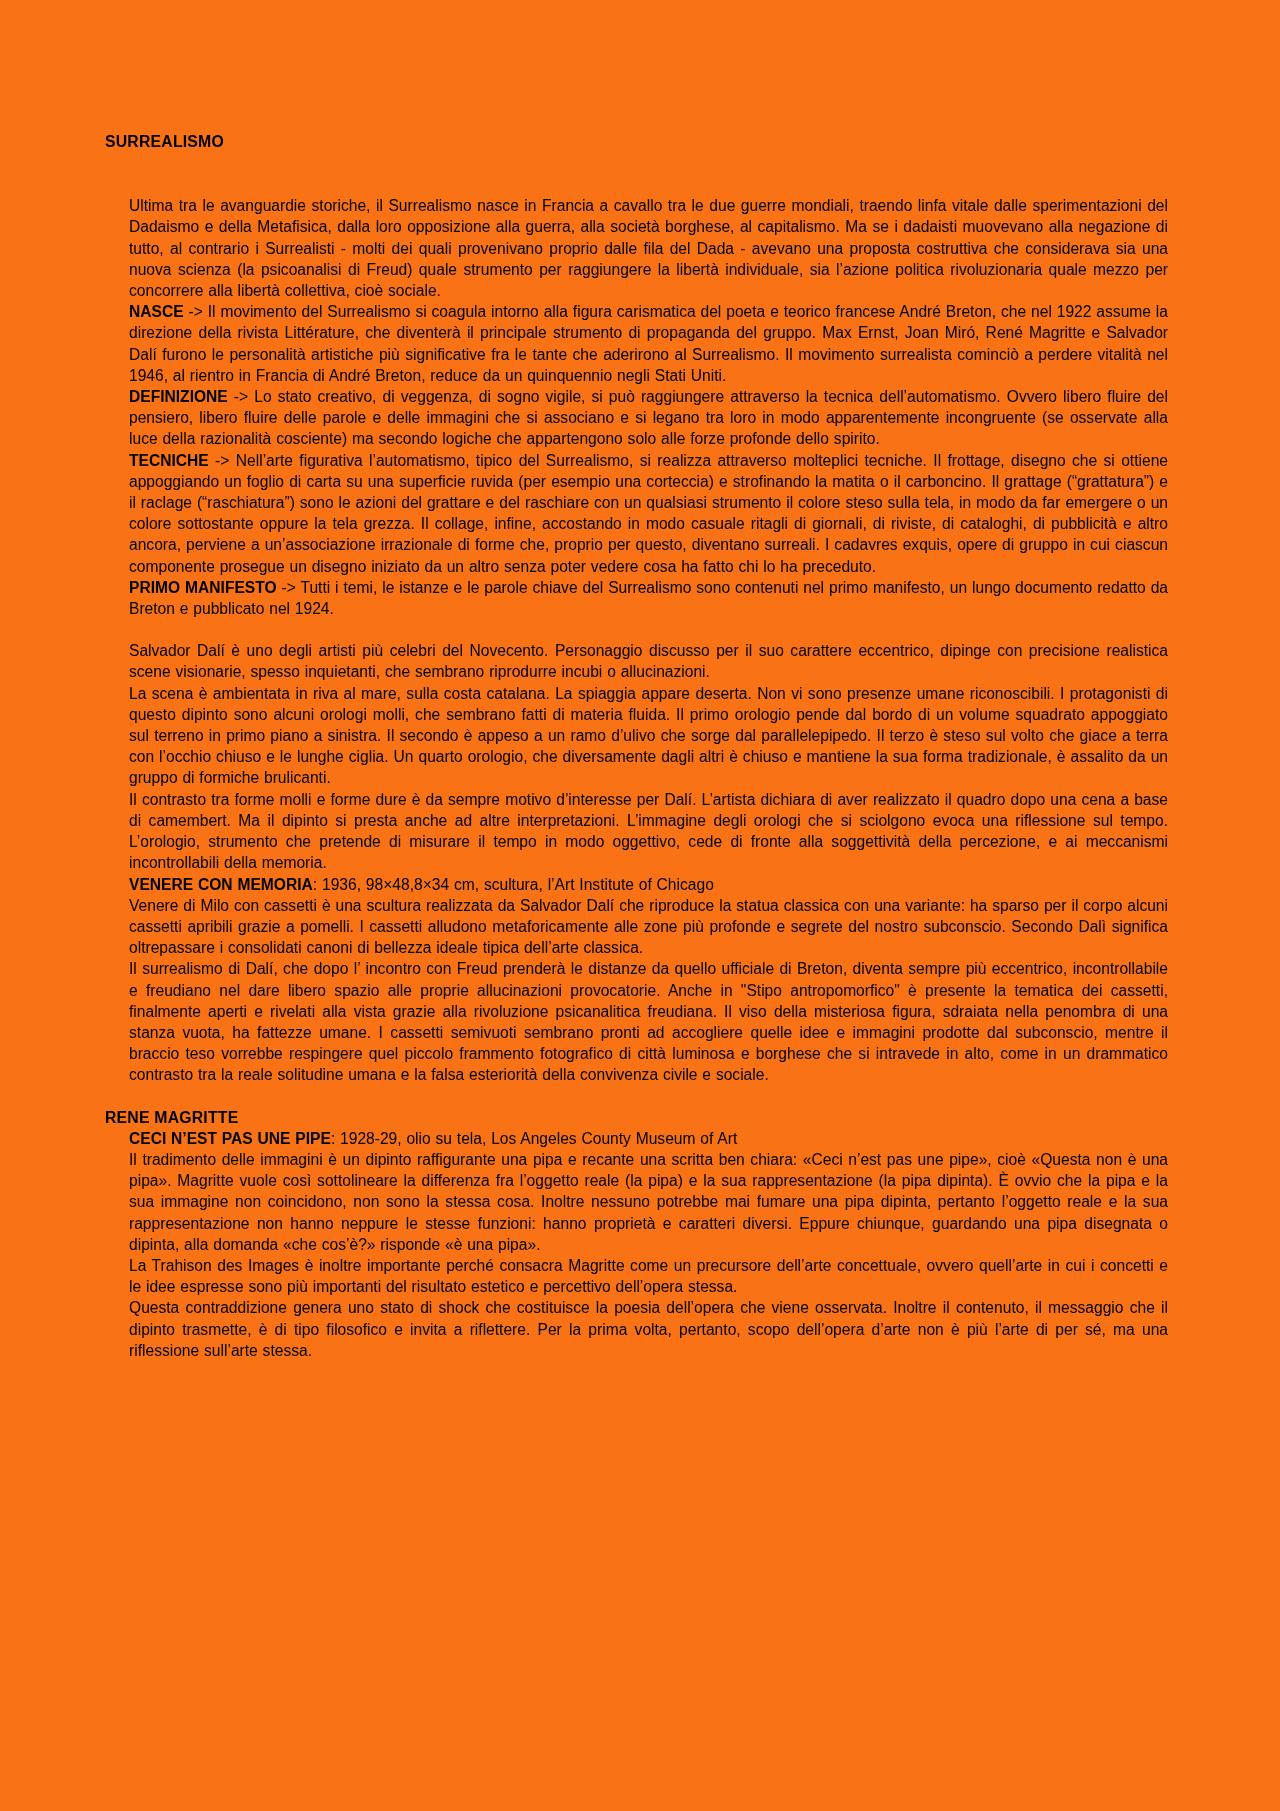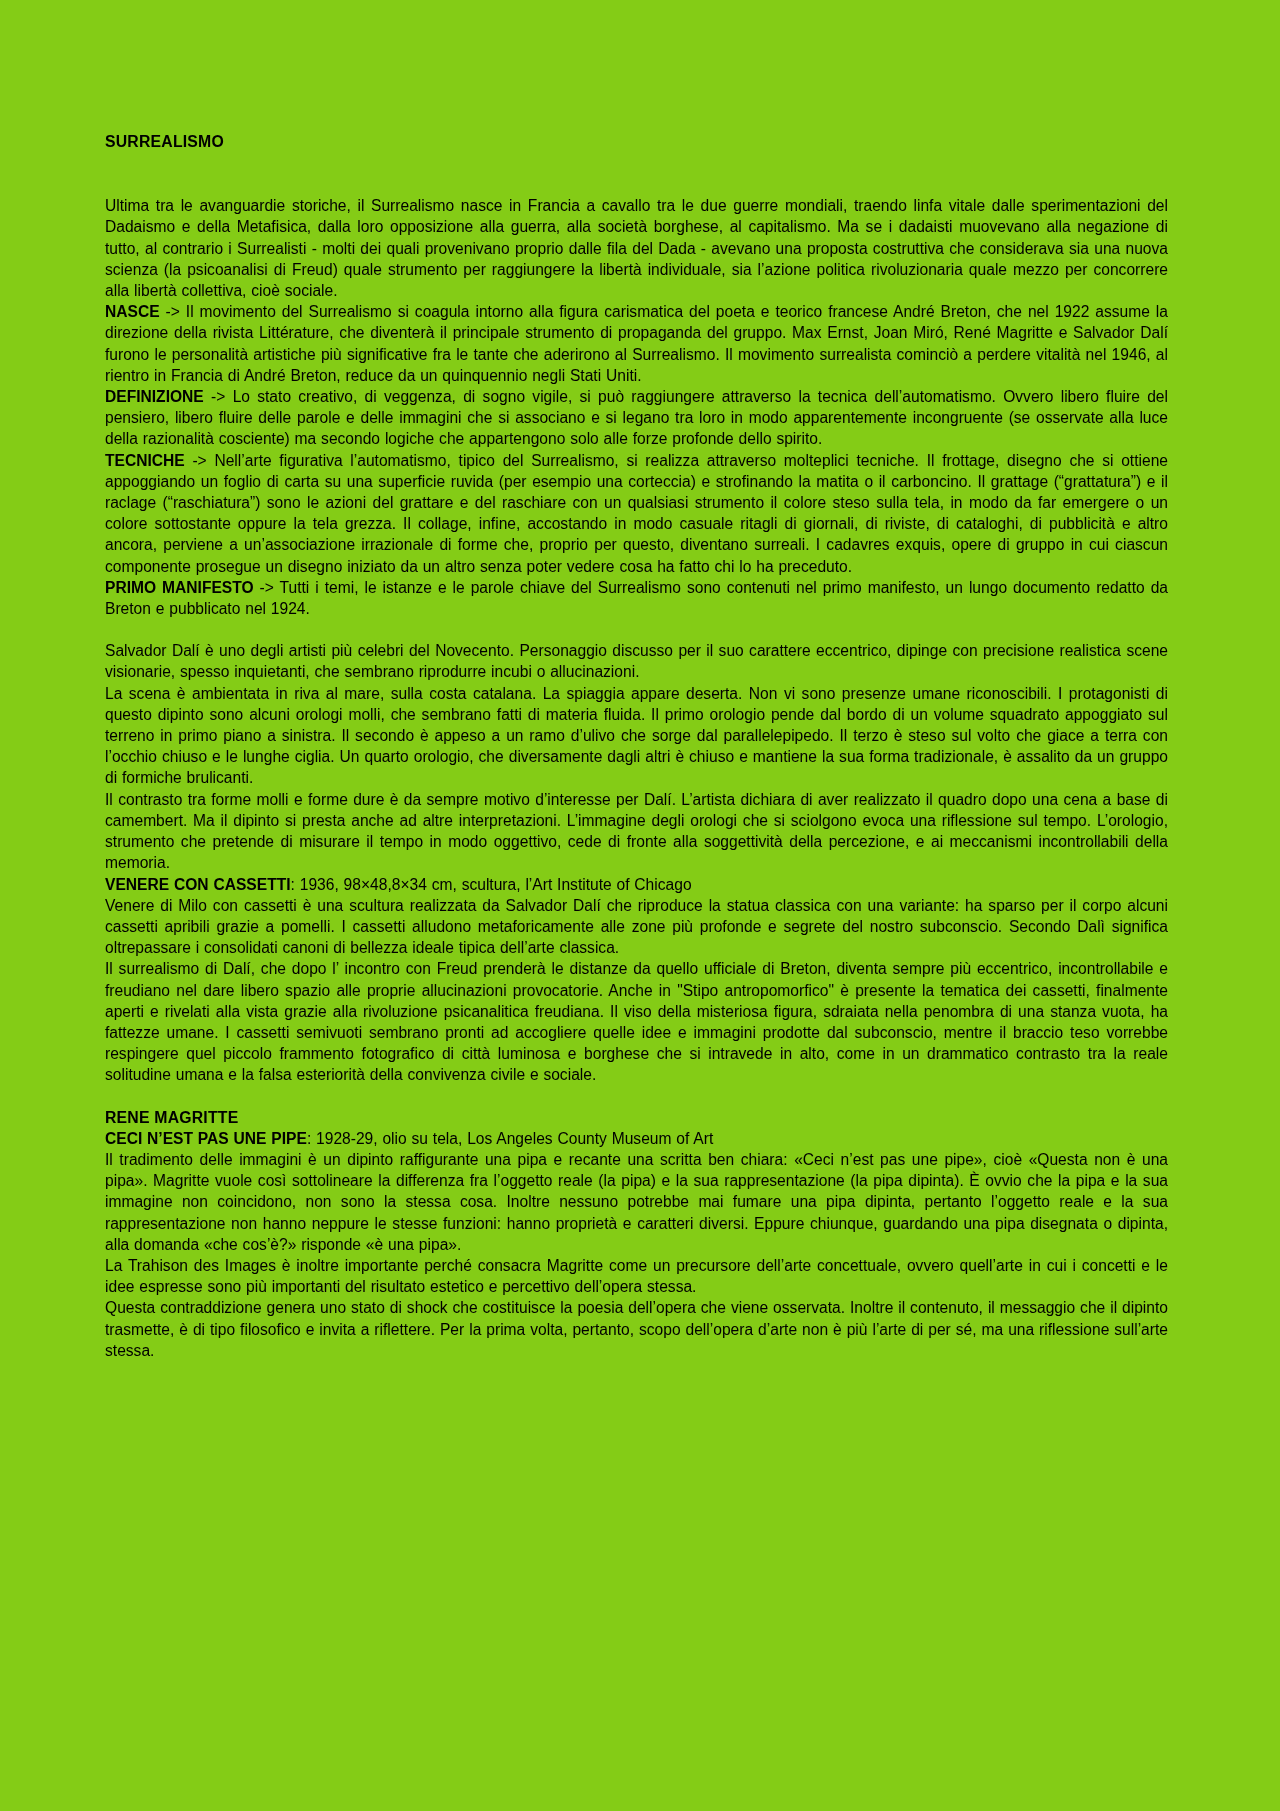--- a/index.html
+++ b/index.html
@@ -8,21 +8,21 @@
     width: 1280px;
     height: 1811px;
     position: relative;
     overflow: hidden;
     font-family: "Liberation Sans", "DejaVu Sans", sans-serif;
     color: #000000;
   }
   .page {
     position: absolute;
     inset: 0;
-    background: #84cc16;
+    background: #f97316;
   }
   .doc {
     position: absolute;
     left: 105px;
     top: 131px;
     width: 1063px;
     font-size: 15.6px;
     line-height: 21.2px;
     color: #000000;
   }
@@ -30,41 +30,42 @@
   .section:first-child { margin-top: 0; }
   .heading {
     font-size: 15.8px;
     font-weight: bold;
     letter-spacing: 0.2px;
   }
   .section:first-child .heading { margin-bottom: 43px; }
   .para {
     text-align: justify;
     word-spacing: 0.5px;
+    margin-left: 24px;
   }
   .para strong { font-weight: bold; }
 </style>
 </head>
 <body>
 
 <div class="page">
   <main class="doc" id="doc">
       <section class="section">
         <h2 class="heading">SURREALISMO</h2>
         <p class="para"><span>Ultima tra le avanguardie storiche, il Surrealismo nasce in Francia a cavallo tra le due guerre mondiali, traendo linfa vitale dalle sperimentazioni del Dadaismo e della Metafisica, dalla loro opposizione alla guerra, alla società borghese, al capitalismo. Ma se i dadaisti muovevano alla negazione di tutto, al contrario i Surrealisti - molti dei quali provenivano proprio dalle fila del Dada - avevano una proposta costruttiva che considerava sia una nuova scienza (la psicoanalisi di Freud) quale strumento per raggiungere la libertà individuale, sia l’azione politica rivoluzionaria quale mezzo per concorrere alla libertà collettiva, cioè sociale.</span></p>
         <p class="para"><strong>NASCE</strong><span> -&gt; </span><span>Il movimento del Surrealismo si coagula intorno alla figura carismatica del poeta e teorico francese André Breton, che nel 1922 assume la direzione della rivista Littérature, che diventerà il principale strumento di propaganda del gruppo. Max Ernst, Joan Miró, René Magritte e Salvador Dalí furono le personalità artistiche più significative fra le tante che aderirono al Surrealismo. Il movimento surrealista cominciò a perdere vitalità nel 1946, al rientro in Francia di André Breton, reduce da un quinquennio negli Stati Uniti.</span></p>
         <p class="para"><strong>DEFINIZIONE</strong><span> -&gt; </span><span>Lo stato creativo, di veggenza, di sogno vigile, si può raggiungere attraverso la tecnica dell’automatismo. Ovvero libero fluire del pensiero, libero fluire delle parole e delle immagini che si associano e si legano tra loro in modo apparentemente incongruente (se osservate alla luce della razionalità cosciente) ma secondo logiche che appartengono solo alle forze profonde dello spirito.</span></p>
         <p class="para"><strong>TECNICHE</strong><span> -&gt; </span><span>Nell’arte figurativa l’automatismo, tipico del Surrealismo, si realizza attraverso molteplici tecniche. Il frottage, disegno che si ottiene appoggiando un foglio di carta su una superficie ruvida (per esempio una corteccia) e strofinando la matita o il carboncino. Il grattage (“grattatura”) e il raclage (“raschiatura”) sono le azioni del grattare e del raschiare con un qualsiasi strumento il colore steso sulla tela, in modo da far emergere o un colore sottostante oppure la tela grezza. Il collage, infine, accostando in modo casuale ritagli di giornali, di riviste, di cataloghi, di pubblicità e altro ancora, perviene a un’associazione irrazionale di forme che, proprio per questo, diventano surreali. I cadavres exquis, opere di gruppo in cui ciascun componente prosegue un disegno iniziato da un altro senza poter vedere cosa ha fatto chi lo ha preceduto.</span></p>
         <p class="para"><strong>PRIMO MANIFESTO</strong><span> -&gt; </span><span>Tutti i temi, le istanze e le parole chiave del Surrealismo sono contenuti nel primo manifesto, un lungo documento redatto da Breton e pubblicato nel 1924.</span></p>
       </section>
       <section class="section">
         <p class="para"><span>Salvador Dalí è uno degli artisti più celebri del Novecento. Personaggio discusso per il suo carattere eccentrico, dipinge con precisione realistica scene visionarie, spesso inquietanti, che sembrano riprodurre incubi o allucinazioni.</span></p>
         <p class="para"><span>La scena è ambientata in riva al mare, sulla costa catalana. La spiaggia appare deserta. Non vi sono presenze umane riconoscibili. I protagonisti di questo dipinto sono alcuni orologi molli, che sembrano fatti di materia fluida. Il primo orologio pende dal bordo di un volume squadrato appoggiato sul terreno in primo piano a sinistra. Il secondo è appeso a un ramo d’ulivo che sorge dal parallelepipedo. Il terzo è steso sul volto che giace a terra con l’occhio chiuso e le lunghe ciglia. Un quarto orologio, che diversamente dagli altri è chiuso e mantiene la sua forma tradizionale, è assalito da un gruppo di formiche brulicanti.</span></p>
         <p class="para"><span>Il contrasto tra forme molli e forme dure è da sempre motivo d’interesse per Dalí. L’artista dichiara di aver realizzato il quadro dopo una cena a base di camembert. Ma il dipinto si presta anche ad altre interpretazioni. L’immagine degli orologi che si sciolgono evoca una riflessione sul tempo. L’orologio, strumento che pretende di misurare il tempo in modo oggettivo, cede di fronte alla soggettività della percezione, e ai meccanismi incontrollabili della memoria.</span></p>
-        <p class="para"><strong>VENERE CON CASSETTI</strong><span>: </span><span>1936, 98×48,8×34 cm, scultura, l’Art Institute of Chicago</span></p>
+        <p class="para"><strong>VENERE CON MEMORIA</strong><span>: </span><span>1936, 98×48,8×34 cm, scultura, l’Art Institute of Chicago</span></p>
         <p class="para"><span>Venere di Milo con cassetti è una scultura realizzata da Salvador Dalí che riproduce la statua classica con una variante: ha sparso per il corpo alcuni cassetti apribili grazie a pomelli. I cassetti alludono metaforicamente alle zone più profonde e segrete del nostro subconscio. Secondo Dalì significa oltrepassare i consolidati canoni di bellezza ideale tipica dell’arte classica.</span></p>
         <p class="para"><span>Il surrealismo di Dalí, che dopo l’ incontro con Freud prenderà le distanze da quello ufficiale di Breton, diventa sempre più eccentrico, incontrollabile e freudiano nel dare libero spazio alle proprie allucinazioni provocatorie. Anche in "Stipo antropomorfico" è presente la tematica dei cassetti, finalmente aperti e rivelati alla vista grazie alla rivoluzione psicanalitica freudiana. Il viso della misteriosa figura, sdraiata nella penombra di una stanza vuota, ha fattezze umane. I cassetti semivuoti sembrano pronti ad accogliere quelle idee e immagini prodotte dal subconscio, mentre il braccio teso vorrebbe respingere quel piccolo frammento fotografico di città luminosa e borghese che si intravede in alto, come in un drammatico contrasto tra la reale solitudine umana e la falsa esteriorità della convivenza civile e sociale.</span></p>
       </section>
       <section class="section">
         <h2 class="heading">RENE MAGRITTE</h2>
         <p class="para"><strong>CECI N’EST PAS UNE PIPE</strong><span>: </span><span>1928-29, olio su tela, Los Angeles County Museum of Art</span></p>
         <p class="para"><span>Il tradimento delle immagini è un dipinto raffigurante una pipa e recante una scritta ben chiara: «Ceci n’est pas une pipe», cioè «Questa non è una pipa». Magritte vuole così sottolineare la differenza fra l’oggetto reale (la pipa) e la sua rappresentazione (la pipa dipinta). È ovvio che la pipa e la sua immagine non coincidono, non sono la stessa cosa. Inoltre nessuno potrebbe mai fumare una pipa dipinta, pertanto l’oggetto reale e la sua rappresentazione non hanno neppure le stesse funzioni: hanno proprietà e caratteri diversi. Eppure chiunque, guardando una pipa disegnata o dipinta, alla domanda «che cos’è?» risponde «è una pipa».</span></p>
         <p class="para"><span>La Trahison des Images è inoltre importante perché consacra Magritte come un precursore dell’arte concettuale, ovvero quell’arte in cui i concetti e le idee espresse sono più importanti del risultato estetico e percettivo dell’opera stessa.</span></p>
         <p class="para"><span>Questa contraddizione genera uno stato di shock che costituisce la poesia dell’opera che viene osservata. Inoltre il contenuto, il messaggio che il dipinto trasmette, è di tipo filosofico e invita a riflettere. Per la prima volta, pertanto, scopo dell’opera d’arte non è più l’arte di per sé, ma una riflessione sull’arte stessa.</span></p>
       </section>

